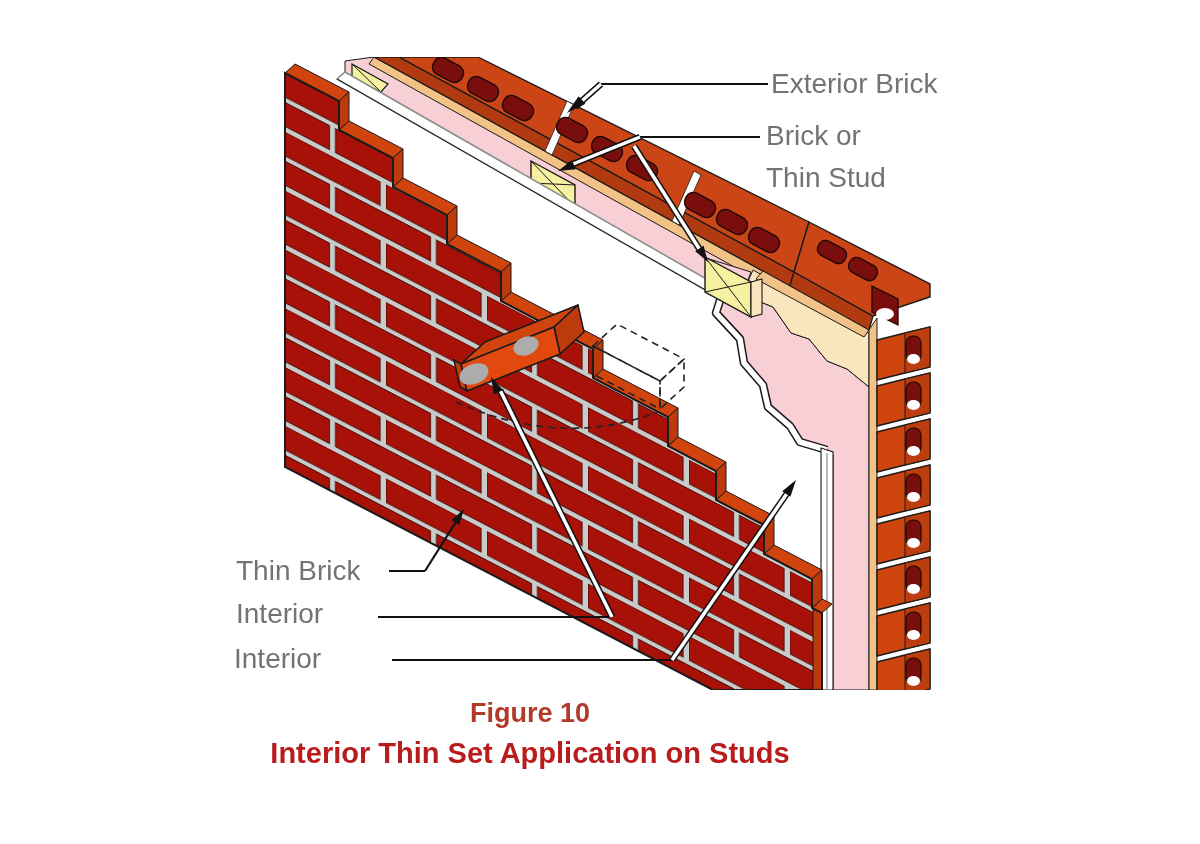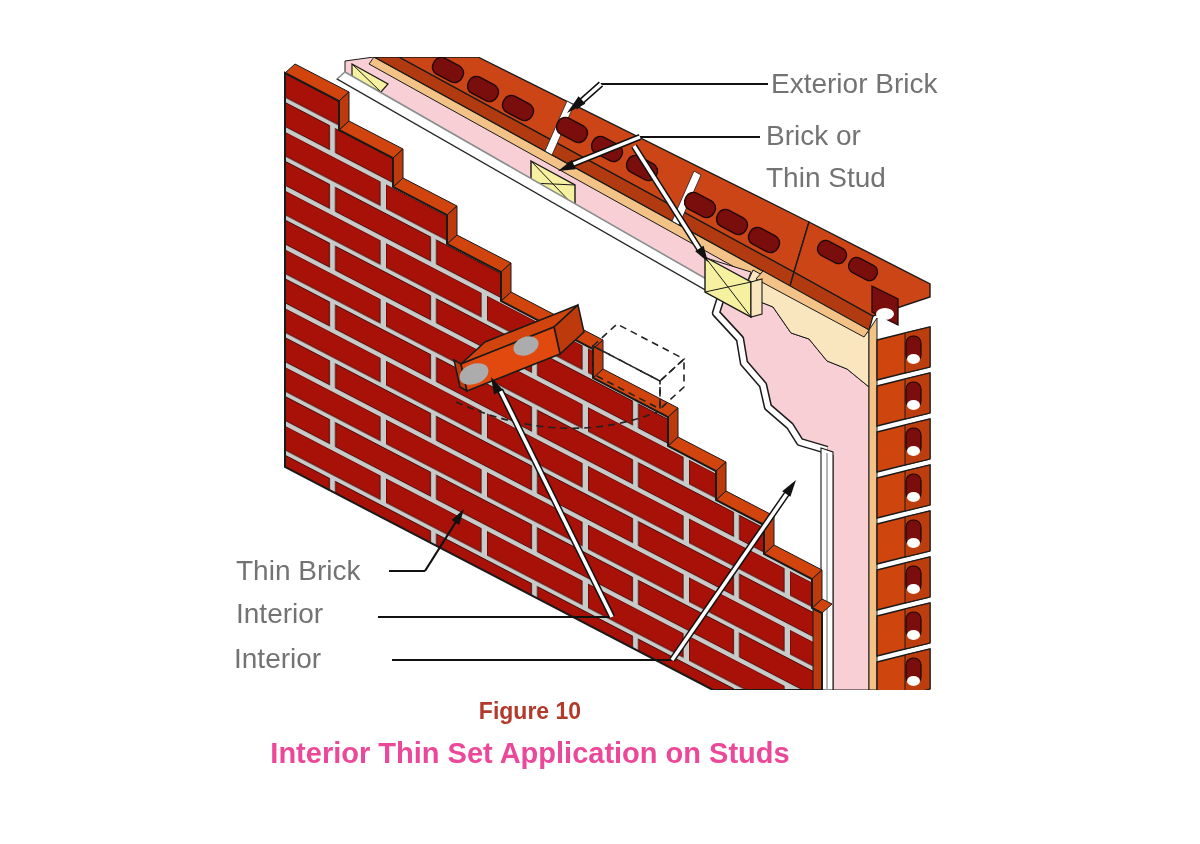--- a/index.html
+++ b/index.html
@@ -7,22 +7,22 @@
          font-family:"Liberation Sans",sans-serif;}
   #diagram{position:absolute;left:0;top:0;width:1200px;height:844px;}
   .lbl{position:absolute;font-size:28px;color:#737373;white-space:nowrap;line-height:1.1;}
   #lbl-ext{left:771px;top:69px;}
   #lbl-wood{left:766px;top:121px;}
   #lbl-steel{left:766px;top:163px;}
   #lbl-thin{left:236px;top:556px;}
   #lbl-adh{left:236px;top:599px;}
   #lbl-sub{left:234px;top:644px;}
   .cap{position:absolute;left:230px;width:600px;text-align:center;font-weight:bold;}
-  #cap-fig{top:698px;font-size:23px;color:#B23A2B;}
-  #cap-title{top:737px;font-size:29px;color:#ec4899;}
+  #cap-fig{top:698px;font-size:27px;color:#B23A2B;}
+  #cap-title{top:737px;font-size:29px;color:#b91c1c;}
 </style>
 </head>
 <body>
 
 <div id="stage">
   <div id="diagram"><svg viewBox="0 0 1200 844" width="1200" height="844">
         <defs>
           <pattern id="bricks" patternUnits="userSpaceOnUse" width="101" height="58.8" patternTransform="translate(285,73) skewY(27.5)">
             <rect x="0" y="0" width="101" height="58.8" fill="#C7CBCA"></rect>
             <rect x="0" y="0" width="95" height="24" fill="#A81108" stroke="#4A0A06" stroke-width="1"></rect>

